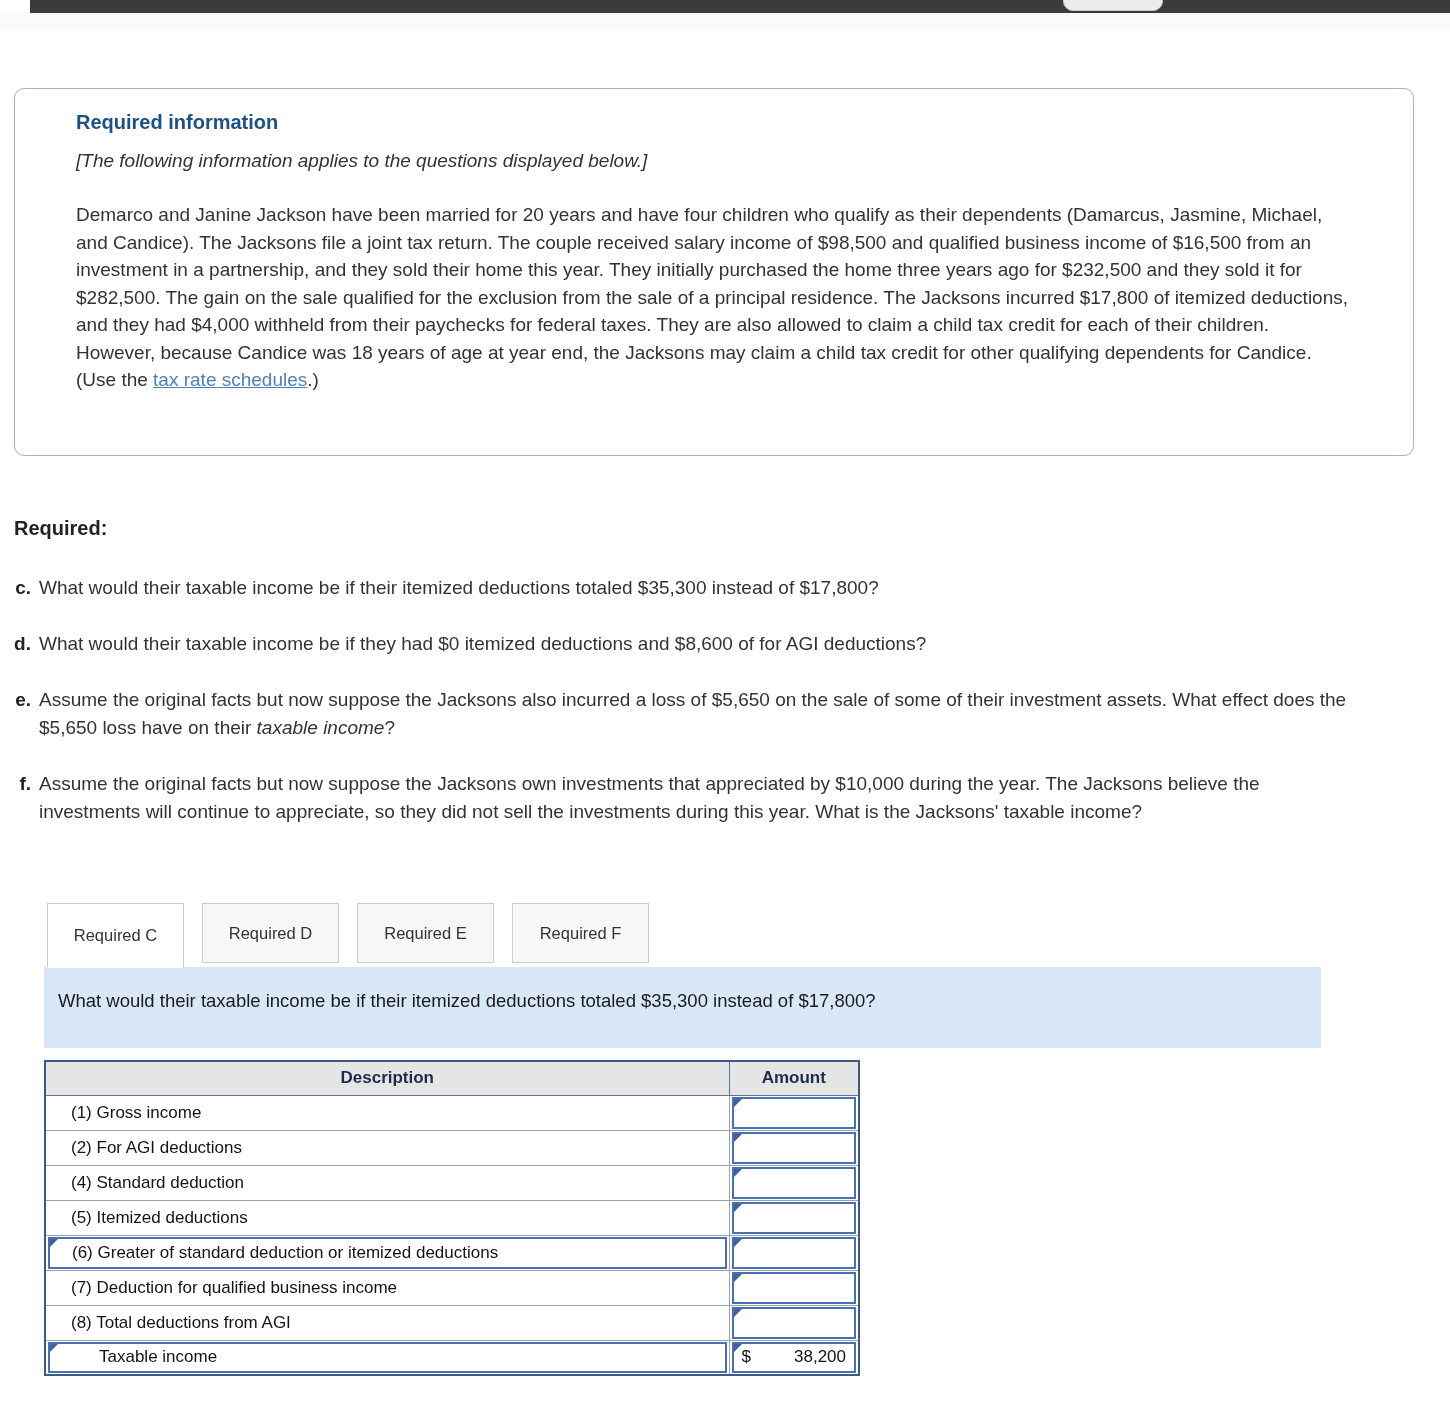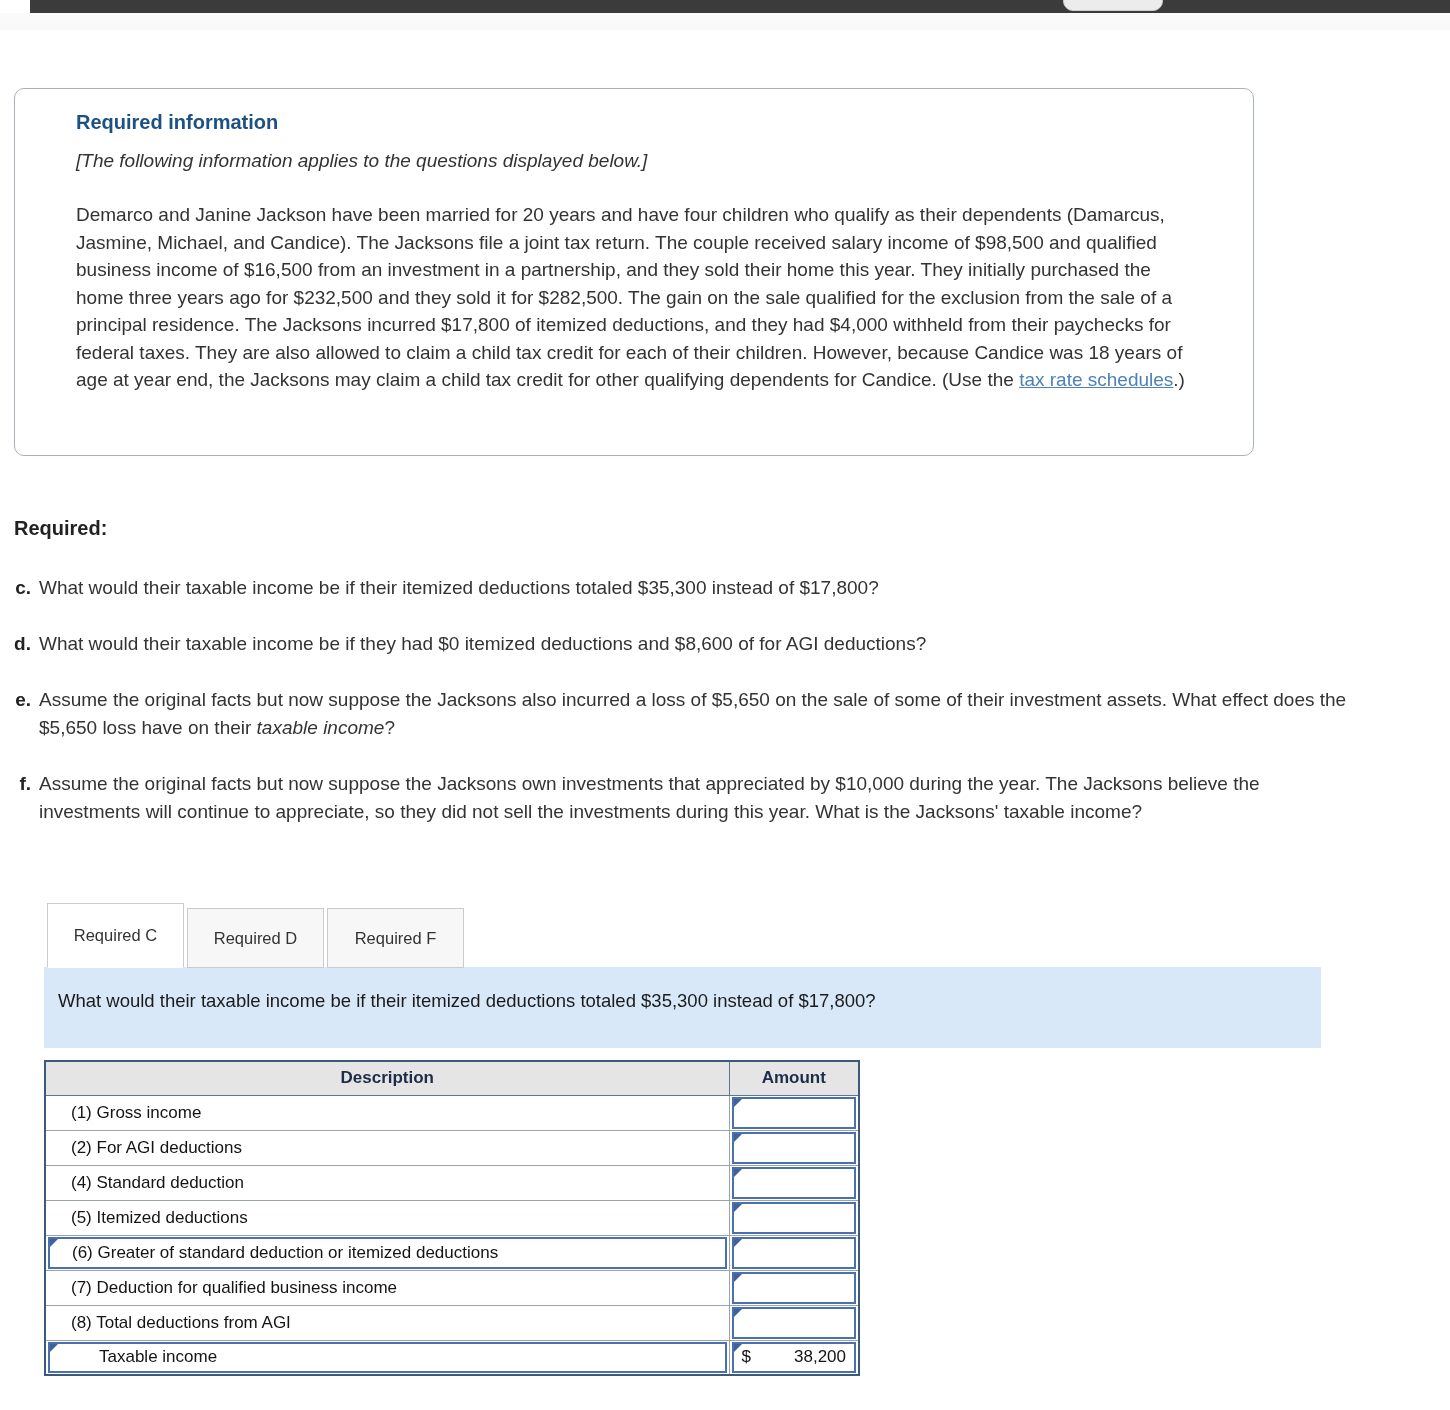--- a/index.html
+++ b/index.html
@@ -10,36 +10,36 @@
   }
 
   .top-strip { position:absolute; top:0; left:30px; right:0; height:13px; background:#3b3b3b; }
   .sub-strip { position:absolute; top:13px; left:0; right:0; height:17px; background:#fafafa; }
   .top-pill {
     position:absolute; top:-9px; left:1063px; width:100px; height:20px;
     background:#ececec; border:1px solid #cfcfcf; border-radius:10px; z-index:3;
   }
 
   .info-box {
-    position:absolute; left:14px; top:88px; width:1240px; height:368px;
+    position:absolute; left:14px; top:88px; width:1400px; height:368px;
     border:1px solid #a9b2bc; border-radius:10px; padding:22px 62px 0 61px; background:#fff;
   }
   .info-heading { margin:0 0 16px; font-size:20px; font-weight:bold; color:#1d5183; }
   .info-note { margin:0 0 29px; font-size:19px; font-style:italic; color:#333; }
   .info-body { margin:0; font-size:19px; line-height:27.5px; color:#333; }
   .link { color:#4e81b8; text-decoration:underline; cursor:pointer; }
 
   .required-label { position:absolute; left:14px; top:517px; font-size:20px; font-weight:bold; color:#222; }
 
   .questions { position:absolute; left:14px; top:574px; width:1340px; margin:0; padding:0; list-style:none; }
   .question { display:flex; margin-bottom:28px; font-size:19px; line-height:28px; color:#333; }
   .q-letter { flex:0 0 17px; margin-right:8px; text-align:right; font-weight:bold; color:#222; white-space:nowrap; }
   .q-text em { font-style:italic; }
 
-  .tabs { position:absolute; left:47px; top:903px; display:flex; gap:3px; align-items:flex-end; z-index:2; }
+  .tabs { position:absolute; left:47px; top:903px; display:flex; gap:18px; z-index:2; }
   .tab {
     width:137px; height:60px; display:flex; align-items:center; justify-content:center;
     background:#f7f7f7; border:1px solid #cbcbcb; font-size:16.5px; color:#333; cursor:pointer;
   }
   .tab.active { height:65px; background:#fff; border-bottom:1px solid #fff; }
 
   .banner {
     position:absolute; left:44px; top:967px; width:1277px; height:81px;
     background:#d9e8f8; padding:23px 14px 0; font-size:18.5px; color:#1b1b1b; z-index:1;
   }
@@ -96,20 +96,21 @@
     </li>
     <li class="question">
       <span class="q-letter">f.</span>
       <span class="q-text"><span>Assume the original facts but now suppose the Jacksons own investments that appreciated by $10,000 during the year. The Jacksons believe the investments will continue to appreciate, so they did not sell the investments during this year. What is the Jacksons' taxable income?</span></span>
     </li>
   </ol>
 
 <div class="tabs">
     <div class="tab active">Required C</div>
     <div class="tab">Required D</div>
+    <div class="tab">Required E</div>
     <div class="tab">Required F</div>
   </div>
 
 <div class="banner">What would their taxable income be if their itemized deductions totaled $35,300 instead of $17,800?</div>
 
 <table class="sheet">
   <colgroup>
       <col class="col-desc">
       <col class="col-amt">
     </colgroup>

